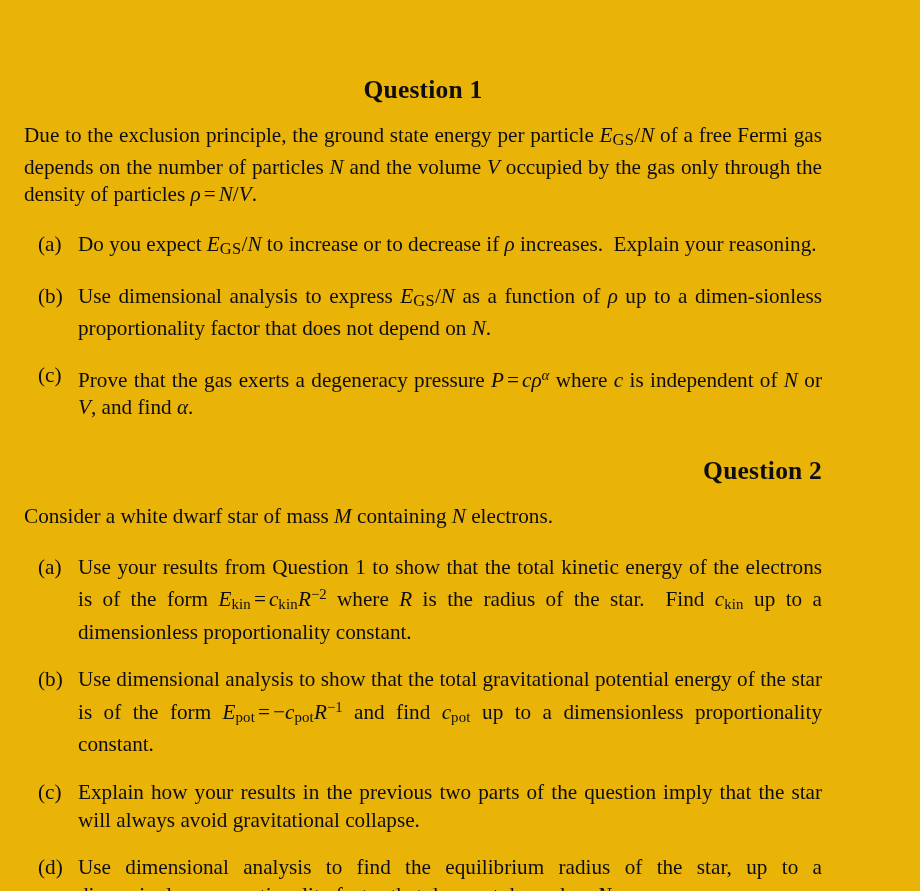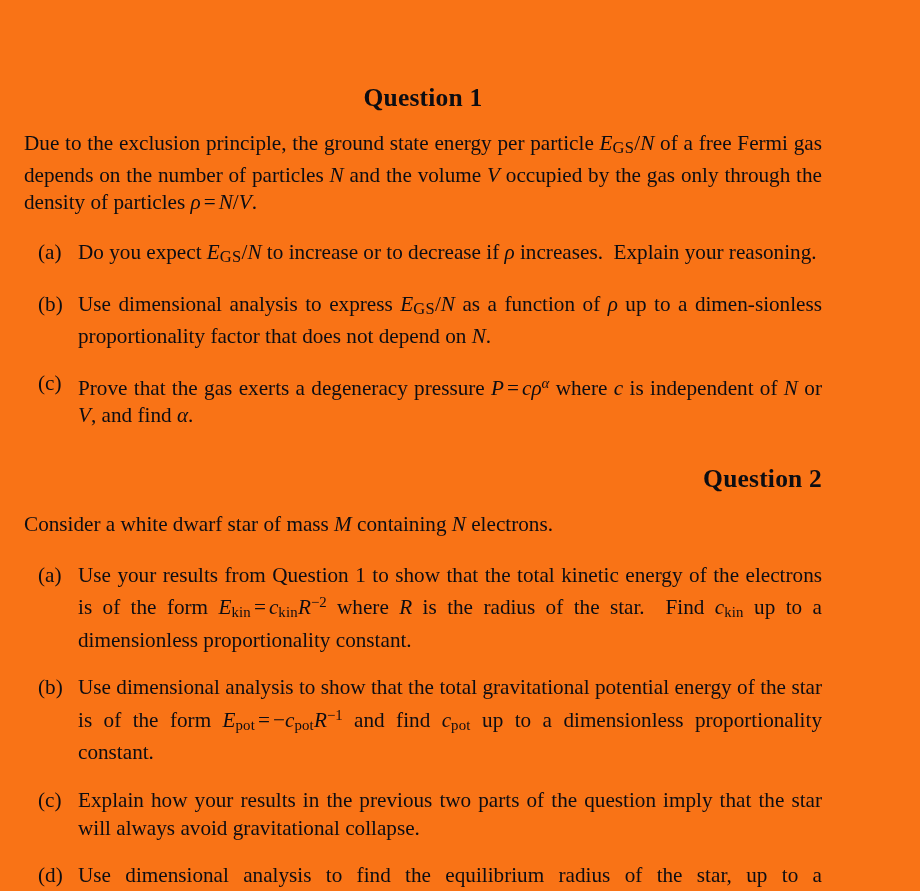--- a/index.html
+++ b/index.html
@@ -12,23 +12,23 @@
     width: 920px;
     height: 891px;
     font-family: "Liberation Serif", "DejaVu Serif", serif;
     color: #0d0d12;
     overflow: hidden;
   }
   .page {
     position: relative;
     width: 920px;
     height: 891px;
-    background: #f97316;
+    background: #eab308;
     box-sizing: border-box;
-    padding: 9px 98px 0 24px;
+    padding: 1px 98px 0 24px;
   }
   .q-heading {
     text-align: center;
     font-weight: bold;
     font-size: 25.5px;
     letter-spacing: 0.2px;
     margin: 0;
     padding: 0;
   }
   #heading-q1 { padding-top: 74px; }

